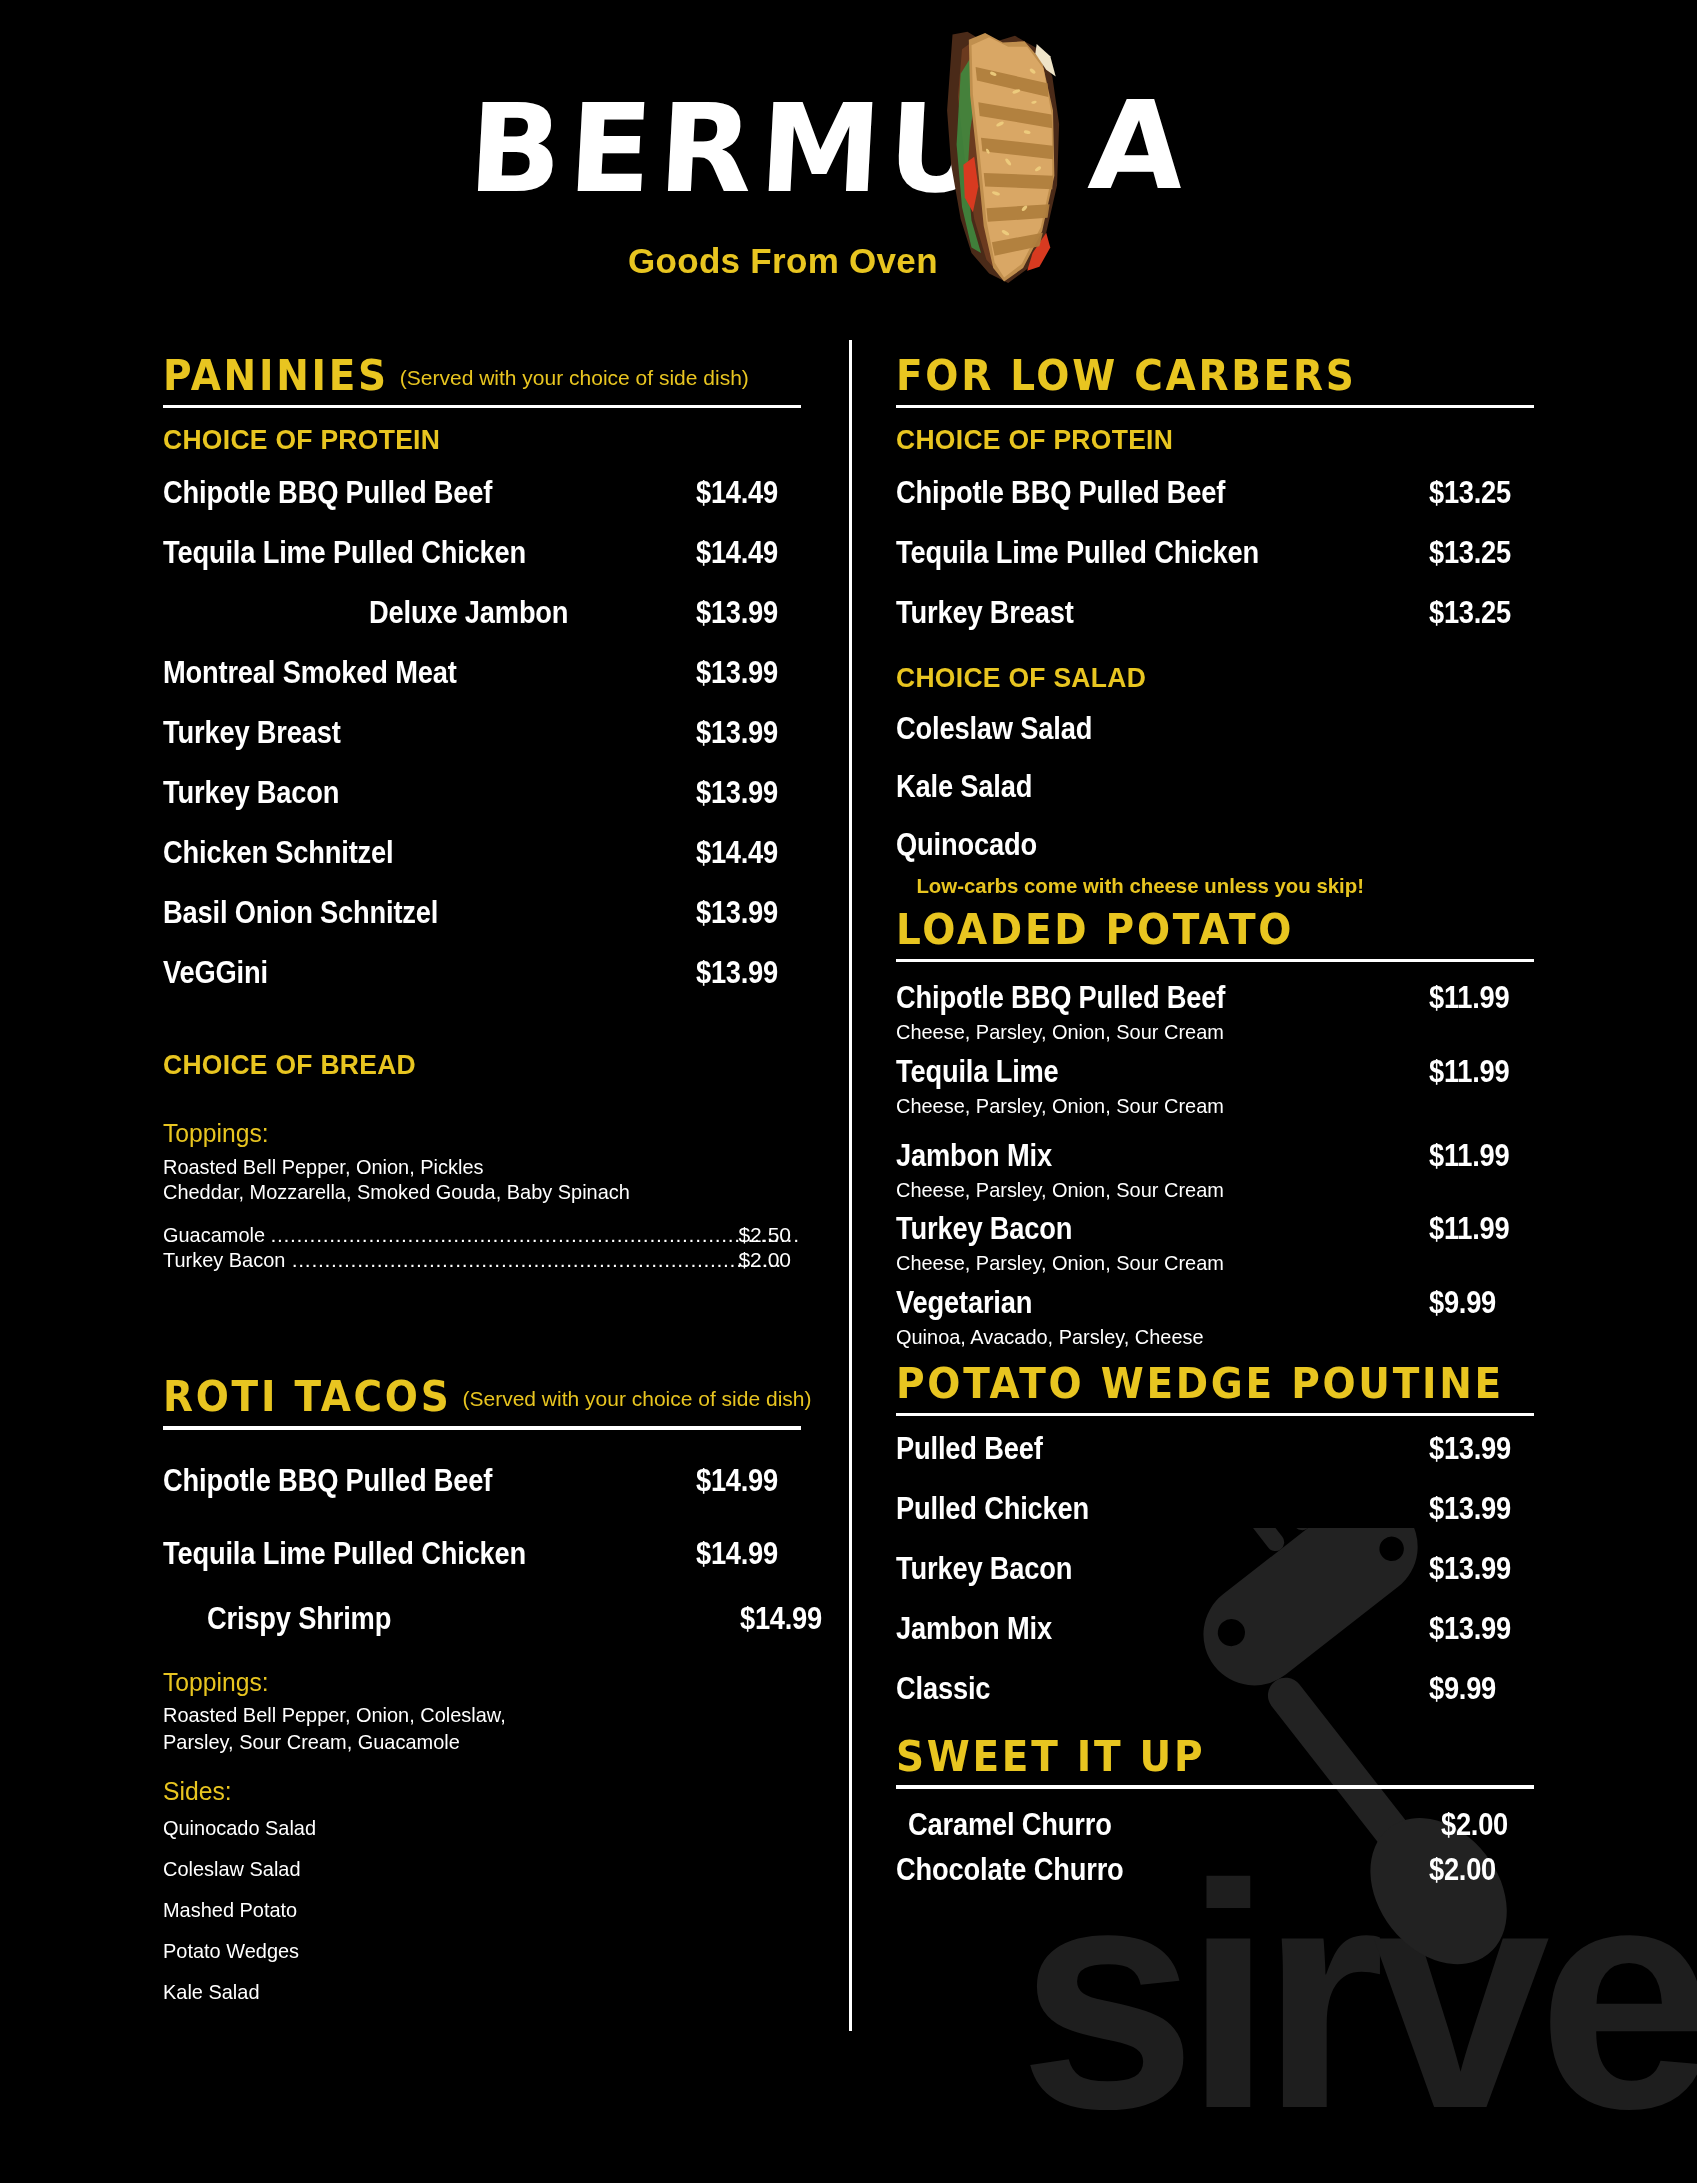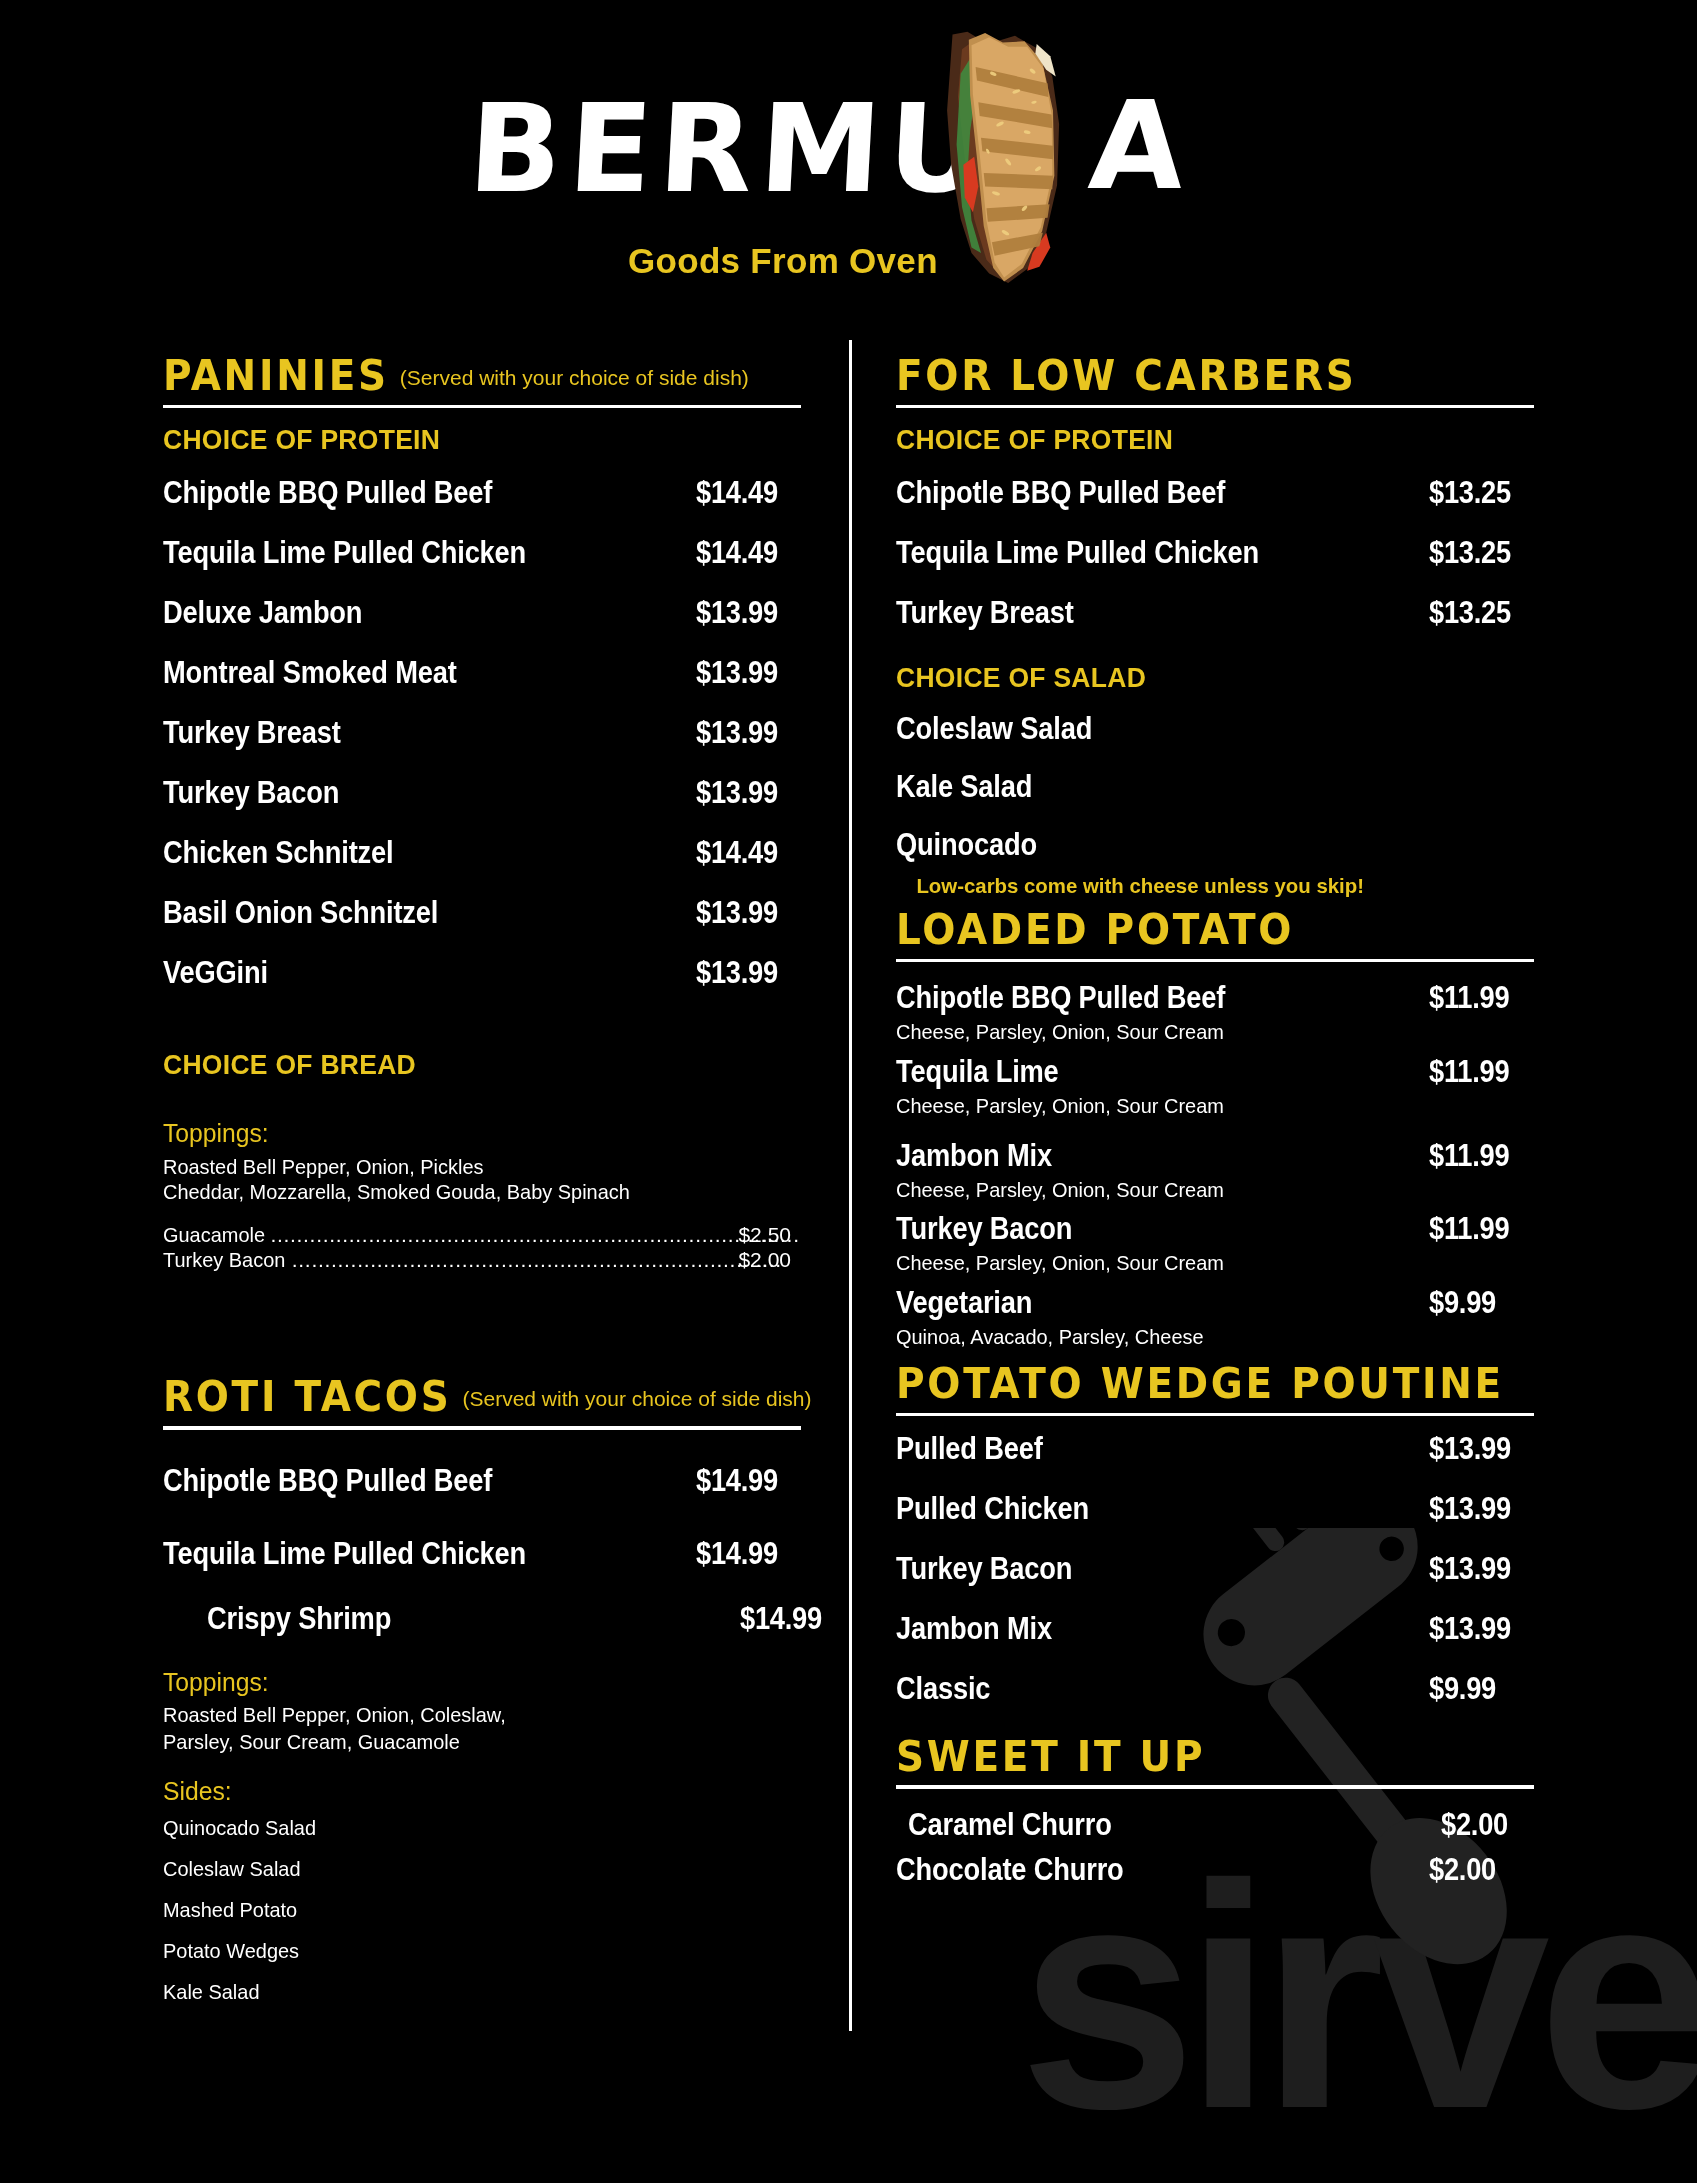--- a/index.html
+++ b/index.html
@@ -179,21 +179,21 @@
 
   <div style="margin-top:19px;">
     <div class="row" style="height:60px;">
       <span class="name">Chipotle BBQ Pulled Beef</span>
       <span class="price" style="left:533px; top:0;">$14.49</span>
     </div>
     <div class="row" style="height:60px;">
       <span class="name">Tequila Lime Pulled Chicken</span>
       <span class="price" style="left:533px; top:0;">$14.49</span>
     </div>
-    <div class="row" style="height:60px;">
+    <div class="row" style="height:60px;text-align:center;">
       <span class="name">Deluxe Jambon</span>
       <span class="price" style="left:533px; top:0;">$13.99</span>
     </div>
     <div class="row" style="height:60px;">
       <span class="name">Montreal Smoked Meat</span>
       <span class="price" style="left:533px; top:0;">$13.99</span>
     </div>
     <div class="row" style="height:60px;">
       <span class="name">Turkey Breast</span>
       <span class="price" style="left:533px; top:0;">$13.99</span>

